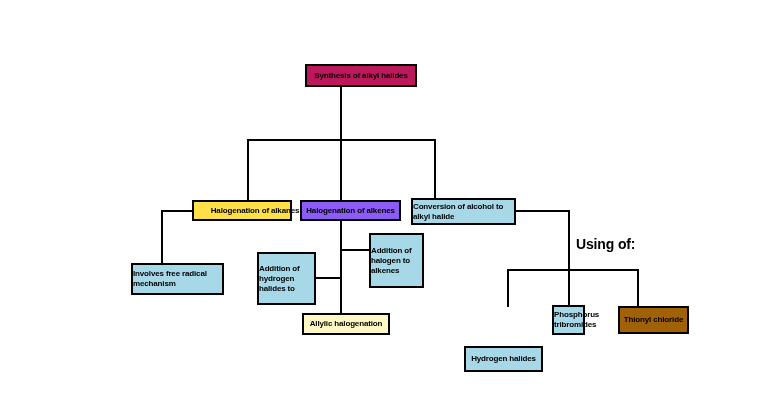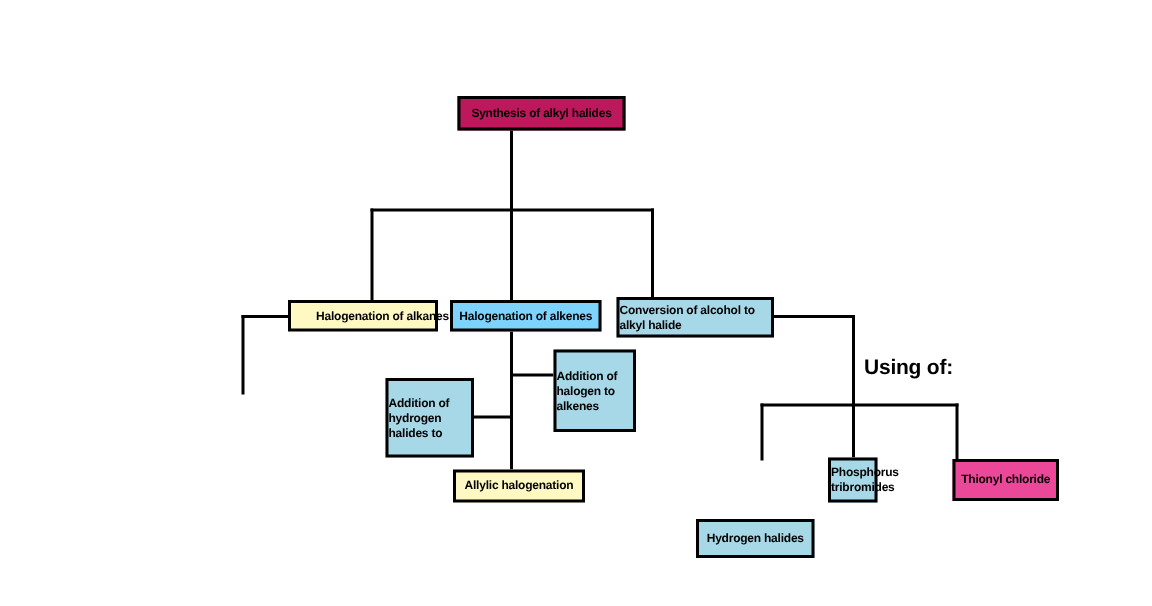--- a/index.html
+++ b/index.html
@@ -64,40 +64,42 @@
 
   <div class="hline" style="left: 516px; top: 210px; width: 54px; background: rgb(0, 0, 0);"></div>
   <div class="vline" style="left: 568px; top: 210px; height: 61px; background: rgb(0, 0, 0);"></div>
   <div class="hline" style="left: 507px; top: 269px; width: 132px; background: rgb(0, 0, 0);"></div>
   <div class="vline" style="left: 507px; top: 269px; height: 38px; background: rgb(0, 0, 0);"></div>
   <div class="vline" style="left: 568px; top: 269px; height: 36px; background: rgb(0, 0, 0);"></div>
   <div class="vline" style="left: 637px; top: 269px; height: 37px; background: rgb(0, 0, 0);"></div>
 
   <div class="node" style="left: 283px; top: 64px; width: 112px; height: 23px; background: #be185d; border-color: rgb(0, 0, 0); color: rgb(0, 0, 0); margin-left: 22px;">Synthesis of alkyl halides</div>
 
-  <div class="node" style="left: 192px; top: 200px; width: 100px; height: 21px; background: #fef9c3; border-color: rgb(0, 0, 0); color: rgb(0, 0, 0); padding-left: 28px;">Halogenation of alkanes</div>
+  <div class="node" style="left: 192px; top: 200px; width: 100px; height: 21px; background: #fde047; border-color: rgb(0, 0, 0); color: rgb(0, 0, 0); padding-left: 28px;">Halogenation of alkanes</div>
 
-  <div class="node" style="left: 300px; top: 200px; width: 101px; height: 21px; background: #7dd3fc; border-color: rgb(0, 0, 0); color: rgb(0, 0, 0);">Halogenation of alkenes</div>
+  <div class="node" style="left: 300px; top: 200px; width: 101px; height: 21px; background: #8b5cf6; border-color: rgb(0, 0, 0); color: rgb(0, 0, 0);">Halogenation of alkenes</div>
 
   <div class="node left" style="left: 411px; top: 198px; width: 105px; height: 27px; background: rgb(167, 216, 232); border-color: rgb(0, 0, 0); color: rgb(0, 0, 0);">Conversion of alcohol to
 alkyl halide</div>
 
+  <div class="node left" style="left: 131px; top: 263px; width: 93px; height: 32px; background: rgb(167, 216, 232); border-color: rgb(0, 0, 0); color: rgb(0, 0, 0);">Involves free radical
+mechanism</div>
 
   <div class="node left" style="left: 257px; top: 252px; width: 59px; height: 53px; background: rgb(167, 216, 232); border-color: rgb(0, 0, 0); color: rgb(0, 0, 0);">Addition of
 hydrogen
 halides to</div>
 
   <div class="node left" style="left: 369px; top: 233px; width: 55px; height: 55px; background: rgb(167, 216, 232); border-color: rgb(0, 0, 0); color: rgb(0, 0, 0);">Addition of
 halogen to
 alkenes</div>
 
   <div class="node" style="left: 302px; top: 313px; width: 88px; height: 22px; background: #fef9c3; border-color: rgb(0, 0, 0); color: rgb(0, 0, 0);">Allylic halogenation</div>
 
   <div class="node" style="left: 464px; top: 307px; width: 79px; height: 26px; background: rgb(167, 216, 232); border-color: rgb(0, 0, 0); color: rgb(0, 0, 0); margin-top: 39px;">Hydrogen halides</div>
 
   <div class="node left" style="left: 552px; top: 305px; width: 33px; height: 30px; background: rgb(167, 216, 232); border-color: rgb(0, 0, 0); color: rgb(0, 0, 0);">Phosphorus
 tribromides</div>
 
-  <div class="node" style="left: 618px; top: 306px; width: 71px; height: 28px; background: #ec4899; border-color: rgb(0, 0, 0); color: rgb(0, 0, 0); margin-left: 17px;">Thionyl chloride</div>
+  <div class="node" style="left: 618px; top: 306px; width: 71px; height: 28px; background: #a16207; border-color: rgb(0, 0, 0); color: rgb(0, 0, 0);">Thionyl chloride</div>
 
   <div class="floating-label" style="left:576px; top:236px;">Using of:</div>
 
 </div>
 
 </body></html>

